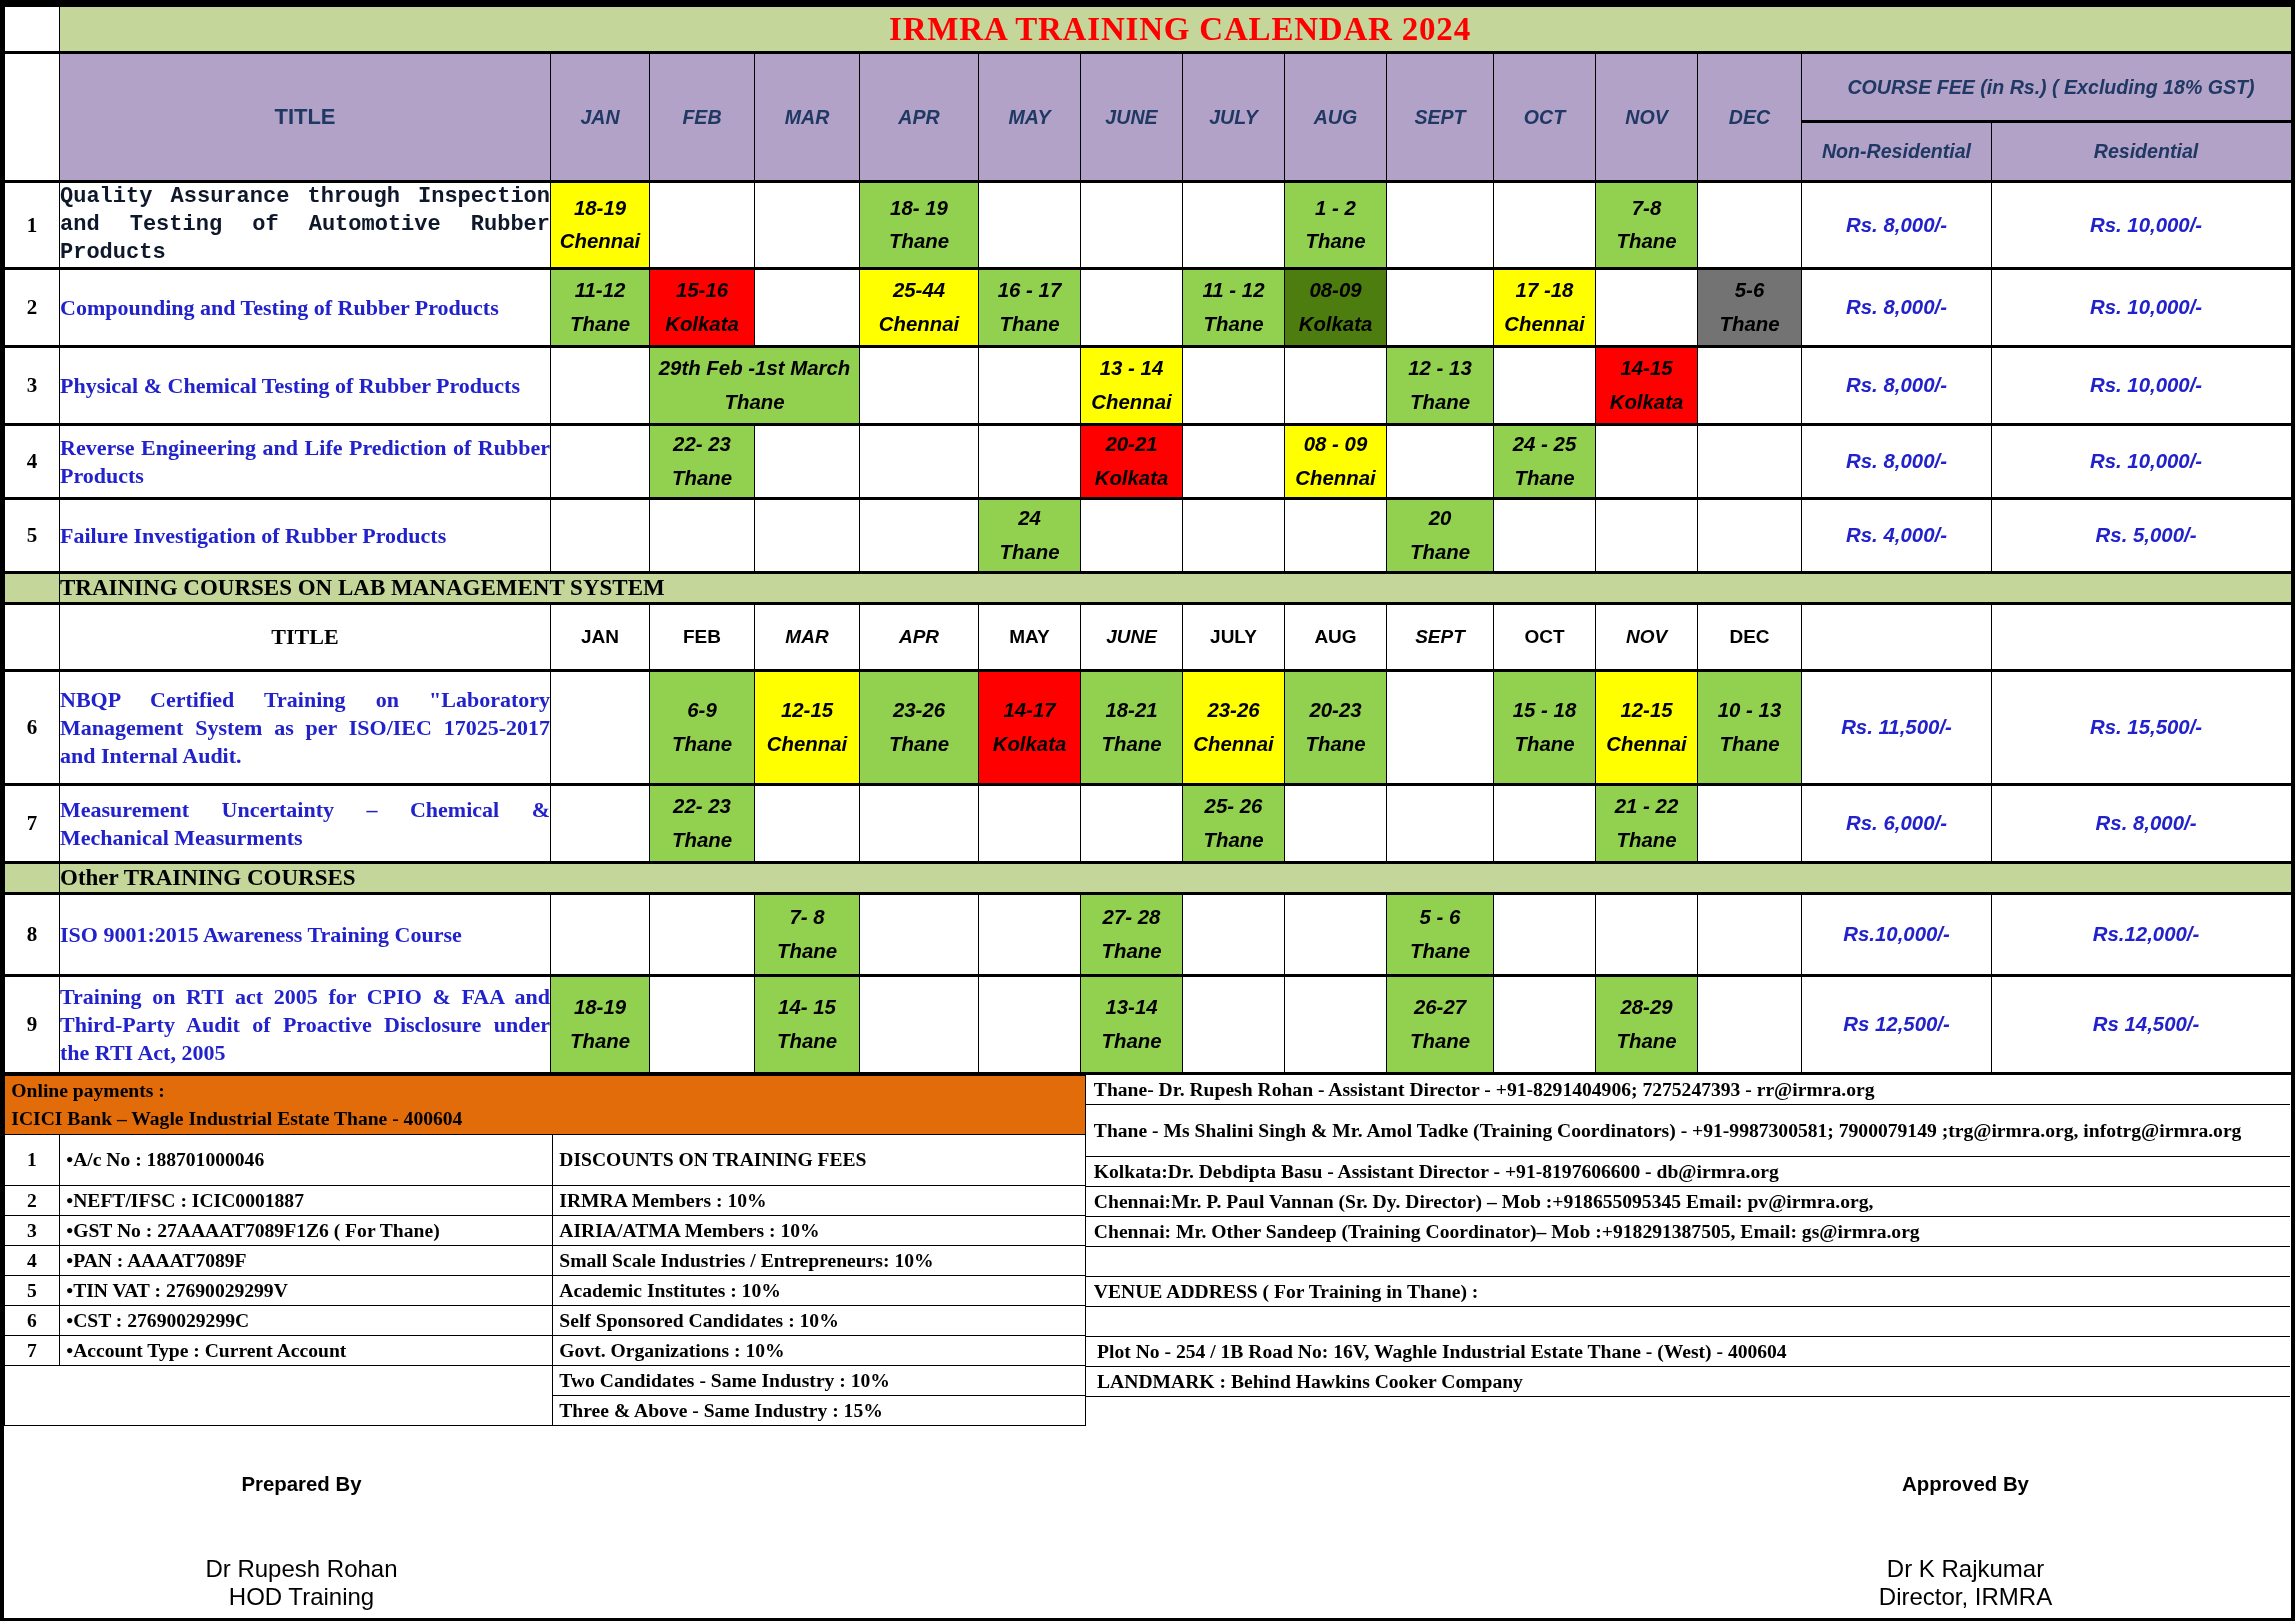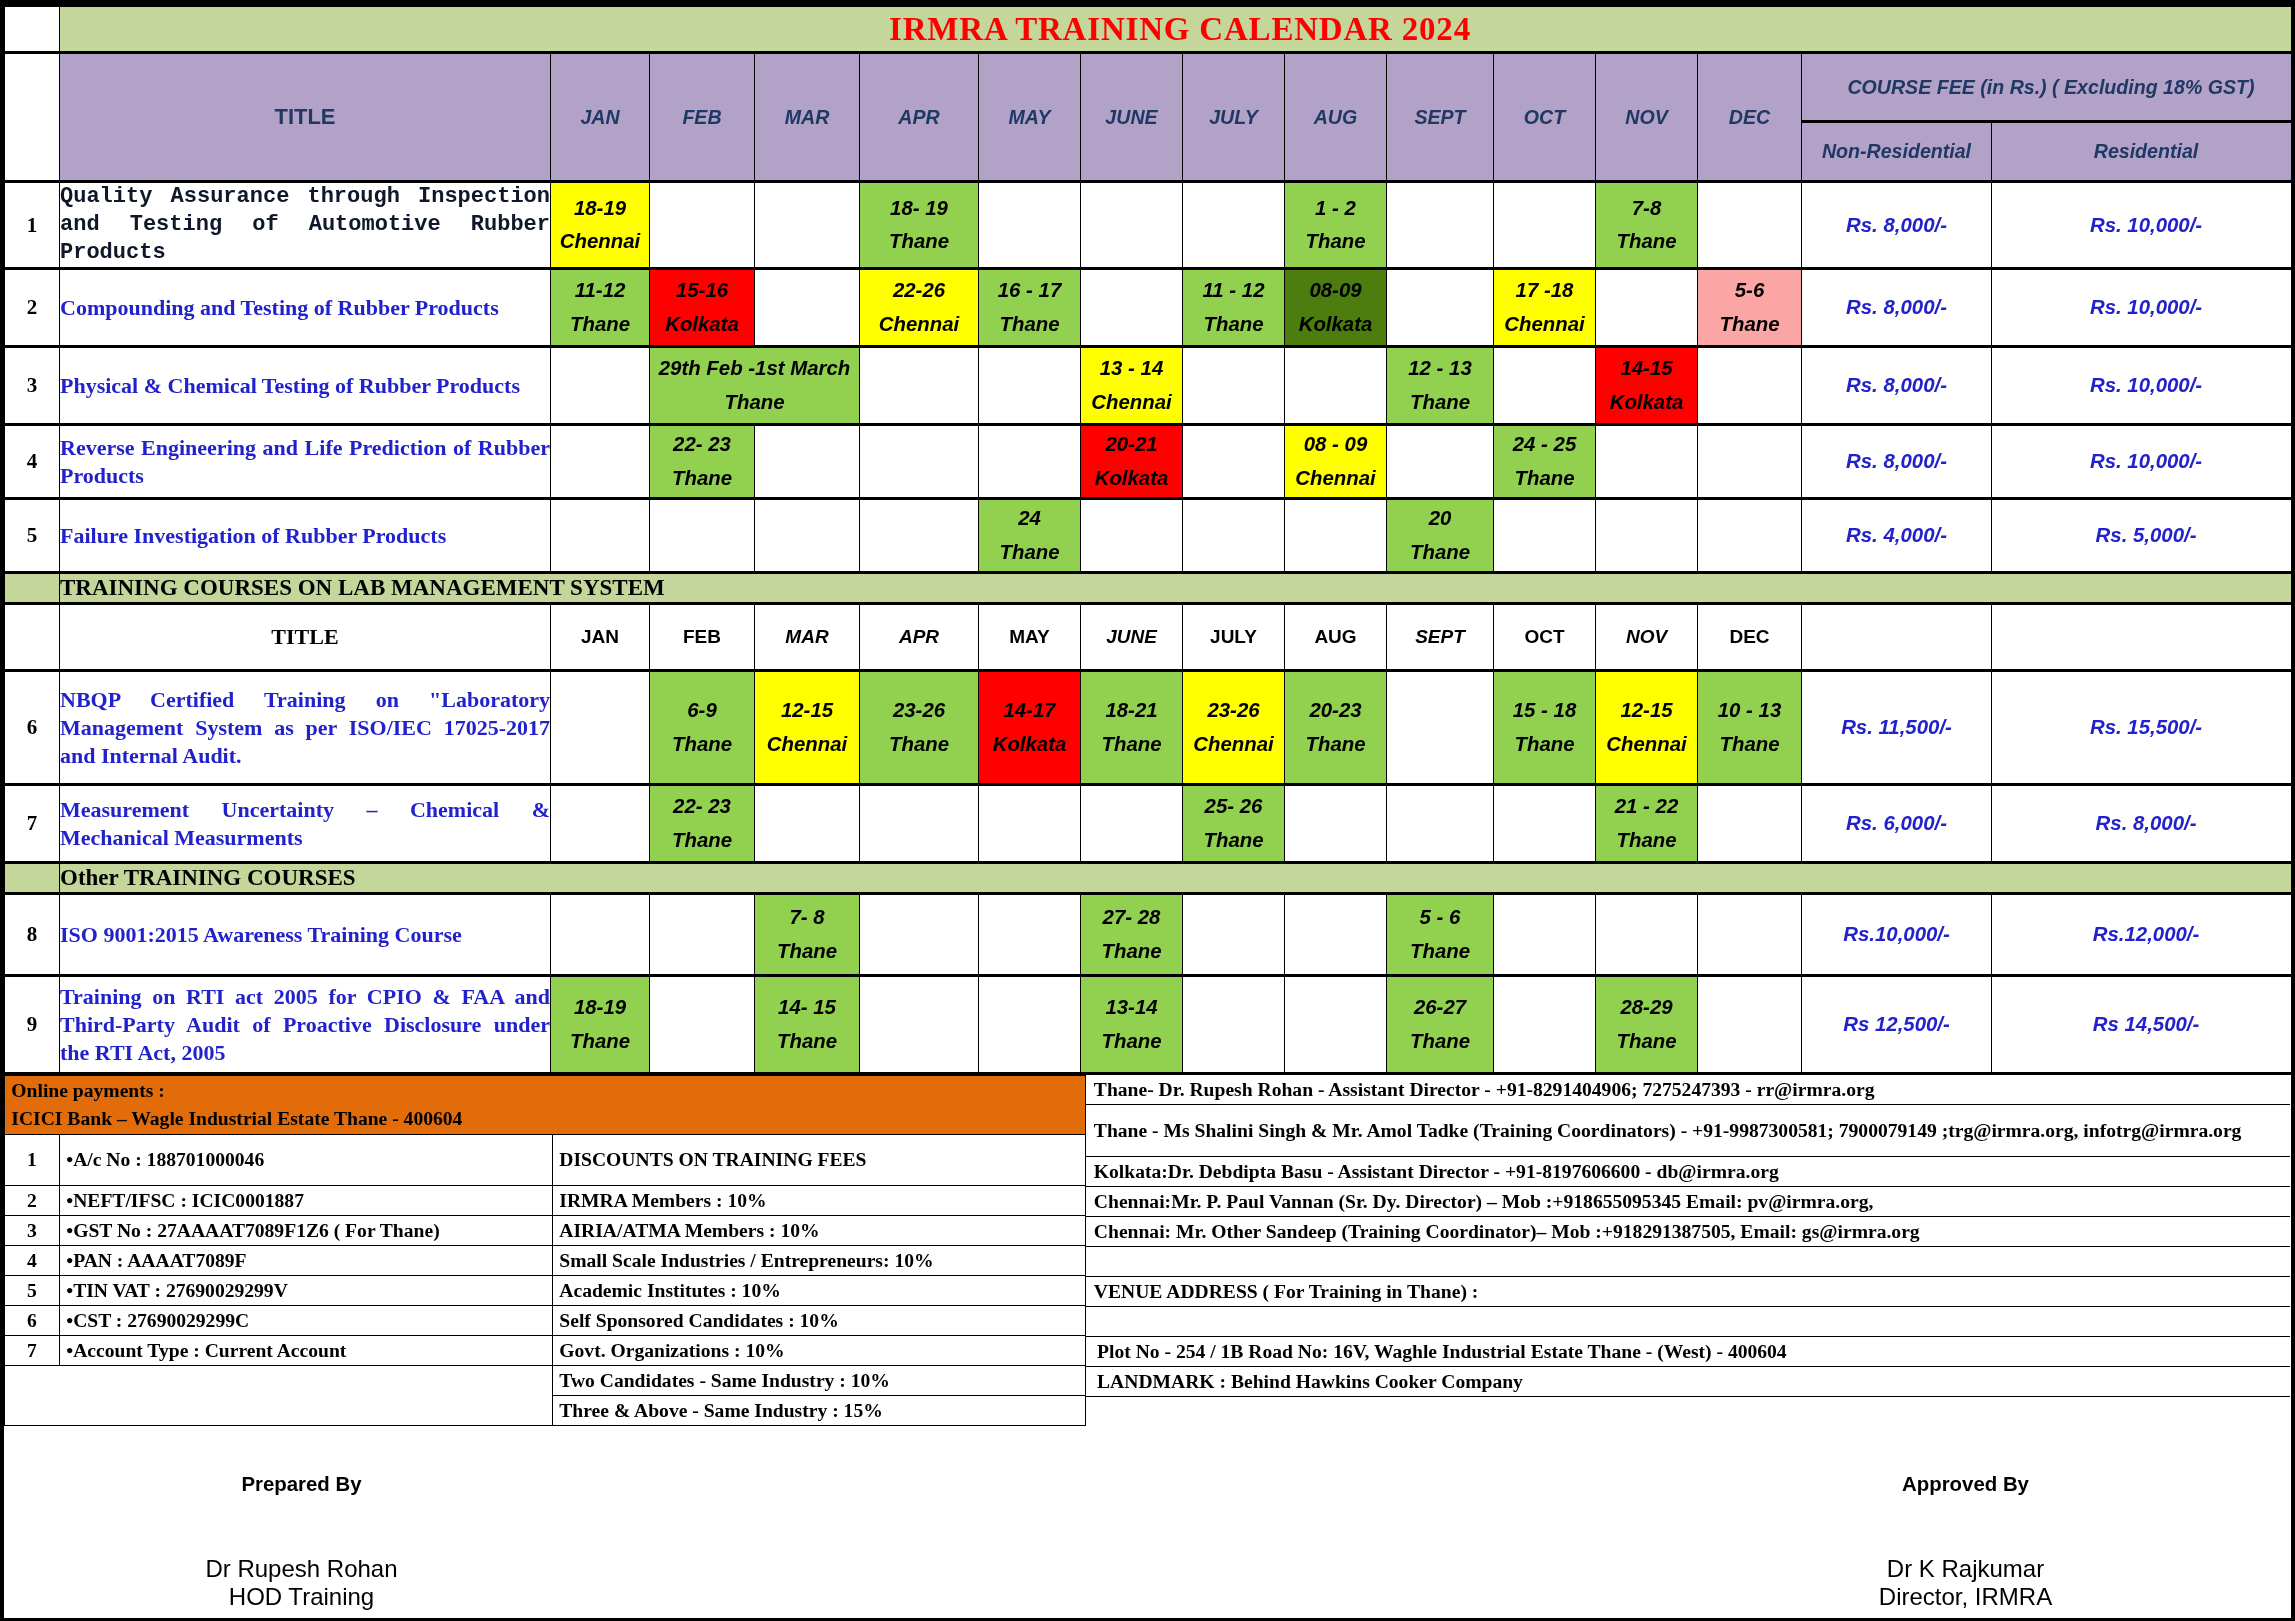--- a/index.html
+++ b/index.html
@@ -142,21 +142,21 @@
       <td class="sc" style="background-color: rgb(146, 208, 80);">
             <div>11-12</div>
             <div>Thane</div>
           </td>
       <td class="sc" style="background-color: rgb(255, 0, 0);">
             <div>15-16</div>
             <div>Kolkata</div>
           </td>
       <td class="sc"></td>
       <td class="sc" style="background-color: rgb(255, 255, 0);">
-            <div>22-26</div>
+            <div>25-44</div>
             <div>Chennai</div>
           </td>
       <td class="sc" style="background-color: rgb(146, 208, 80);">
             <div>16 - 17</div>
             <div>Thane</div>
           </td>
       <td class="sc"></td>
       <td class="sc" style="background-color: rgb(146, 208, 80);">
             <div>11 - 12</div>
             <div>Thane</div>
@@ -164,21 +164,21 @@
       <td class="sc" style="background-color: #4d7c0f;">
             <div>08-09</div>
             <div>Kolkata</div>
           </td>
       <td class="sc"></td>
       <td class="sc" style="background-color: rgb(255, 255, 0);">
             <div>17 -18</div>
             <div>Chennai</div>
           </td>
       <td class="sc"></td>
-      <td class="sc" style="background-color: #fca5a5; margin-left: 40px;">
+      <td class="sc" style="background-color: #737373; margin-left: 40px;">
             <div>5-6</div>
             <div>Thane</div>
           </td>
       <td class="fee" style="color: rgb(34, 34, 204);">Rs. 8,000/-</td>
       <td class="fee" style="color: rgb(34, 34, 204);">Rs. 10,000/-</td>
     </tr>
 
     <tr style="height:78px">
       <td class="cnum">3</td>
       <td class="ctitle" style="color: rgb(34, 34, 204);">Physical &amp; Chemical Testing of Rubber Products</td>

